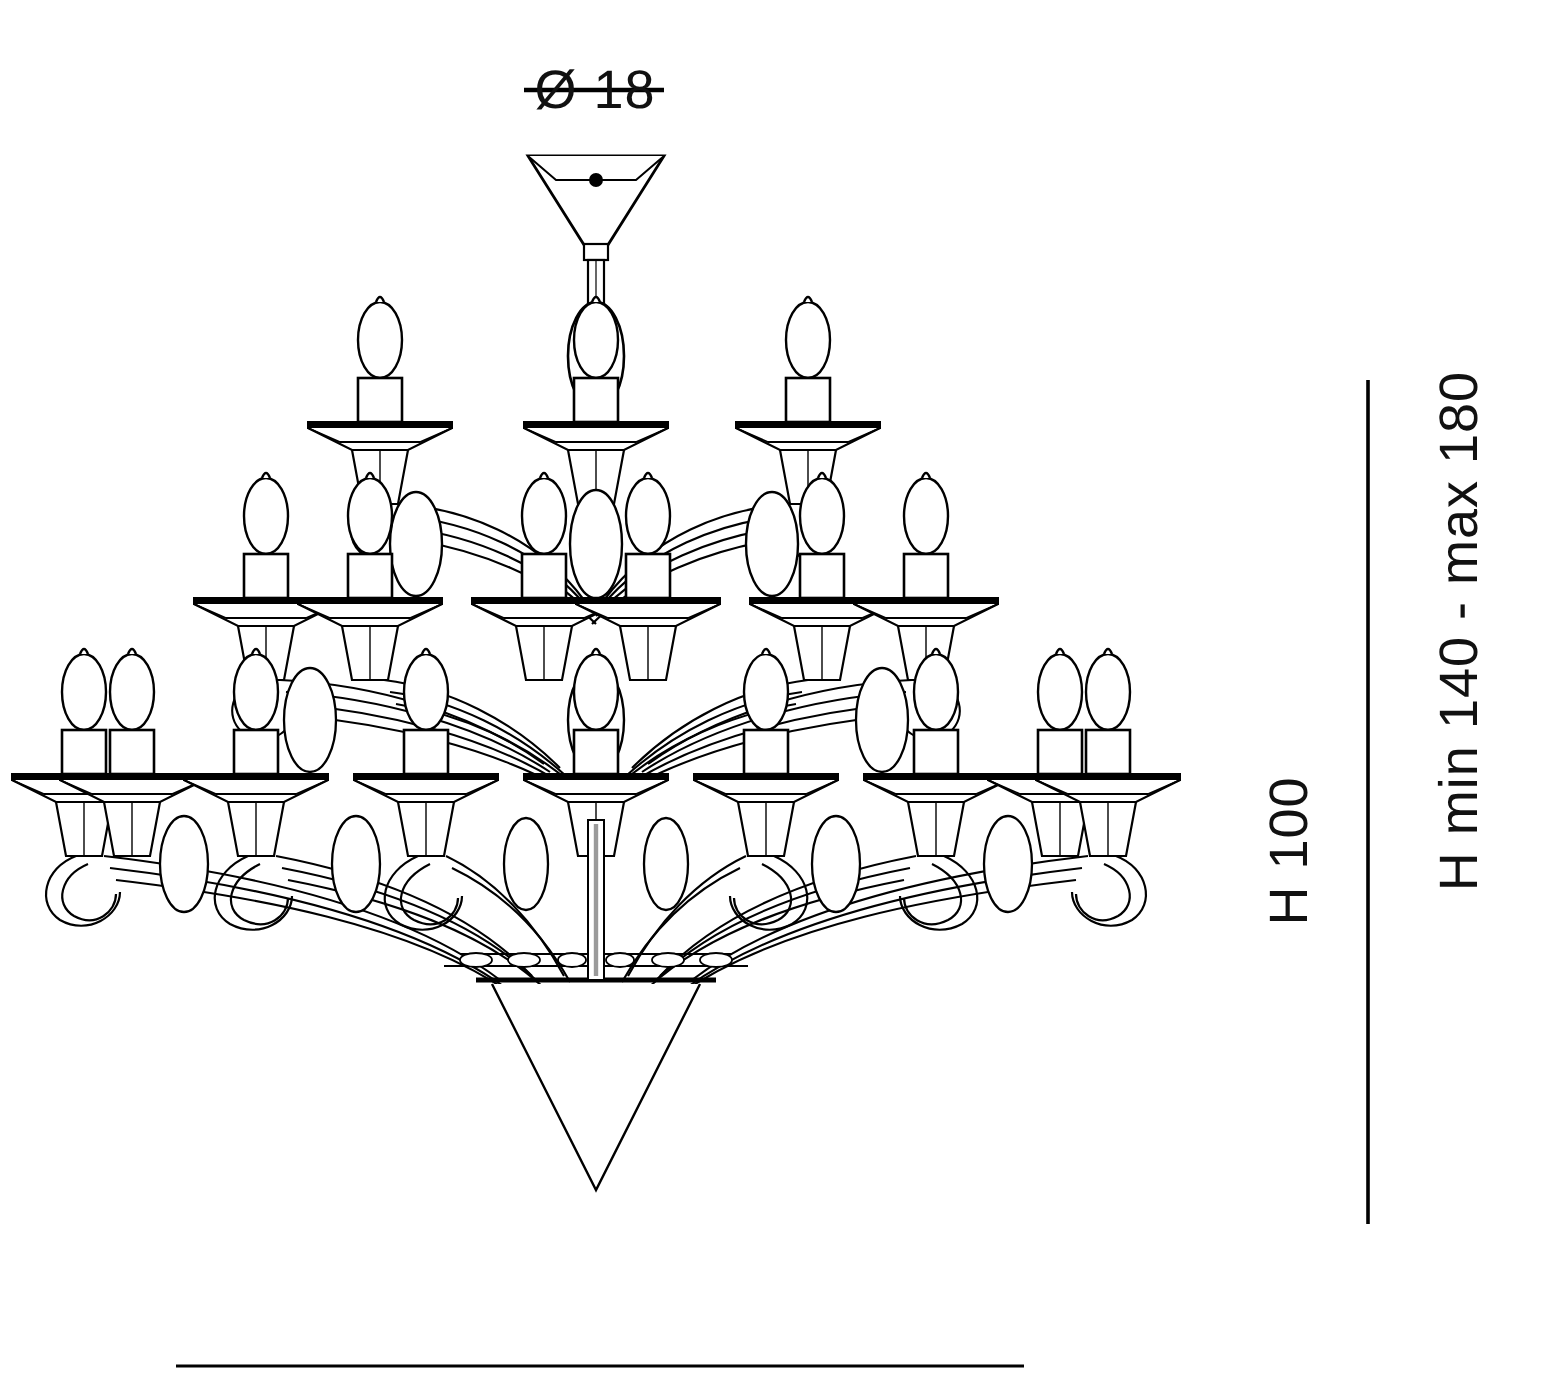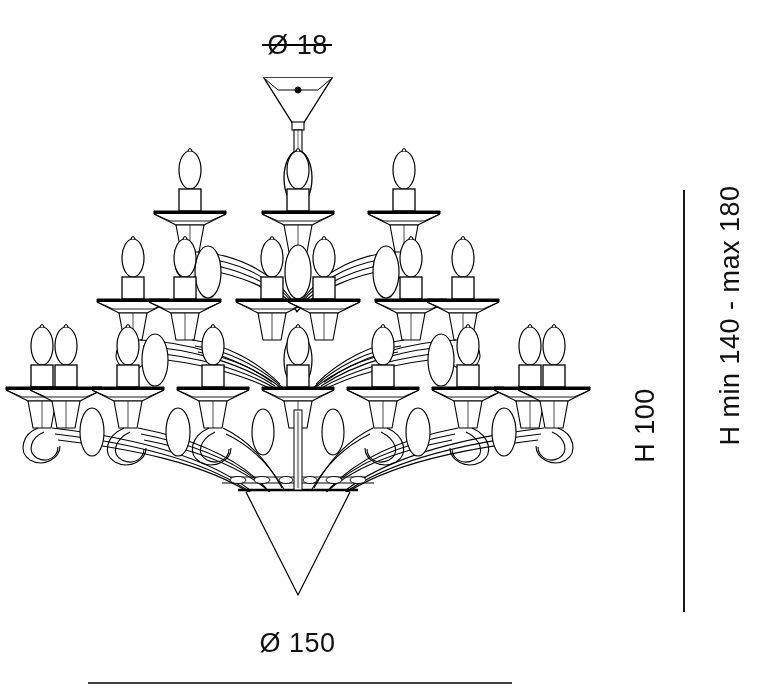--- a/index.html
+++ b/index.html
@@ -303,19 +303,18 @@
 
     <g stroke="#000" fill="none">
       <line x1="262" y1="45" x2="332" y2="45" stroke-width="2.2"></line>
       <line x1="88" y1="683" x2="512" y2="683" stroke-width="1.6"></line>
       <line x1="684" y1="190" x2="684" y2="612" stroke-width="1.8"></line>
     </g>
   </svg>
 
   <div class="dim-label" id="label-top-diameter">Ø 18</div>
 
-  <div class="dim-label" id="label-bottom-diameter">Ø 150</div>
 
   <div class="dim-label" id="label-height-body">H 100</div>
 
   <div class="dim-label" id="label-height-total">H min 140 - max 180</div>
 
 </div>
 
 </body></html>

